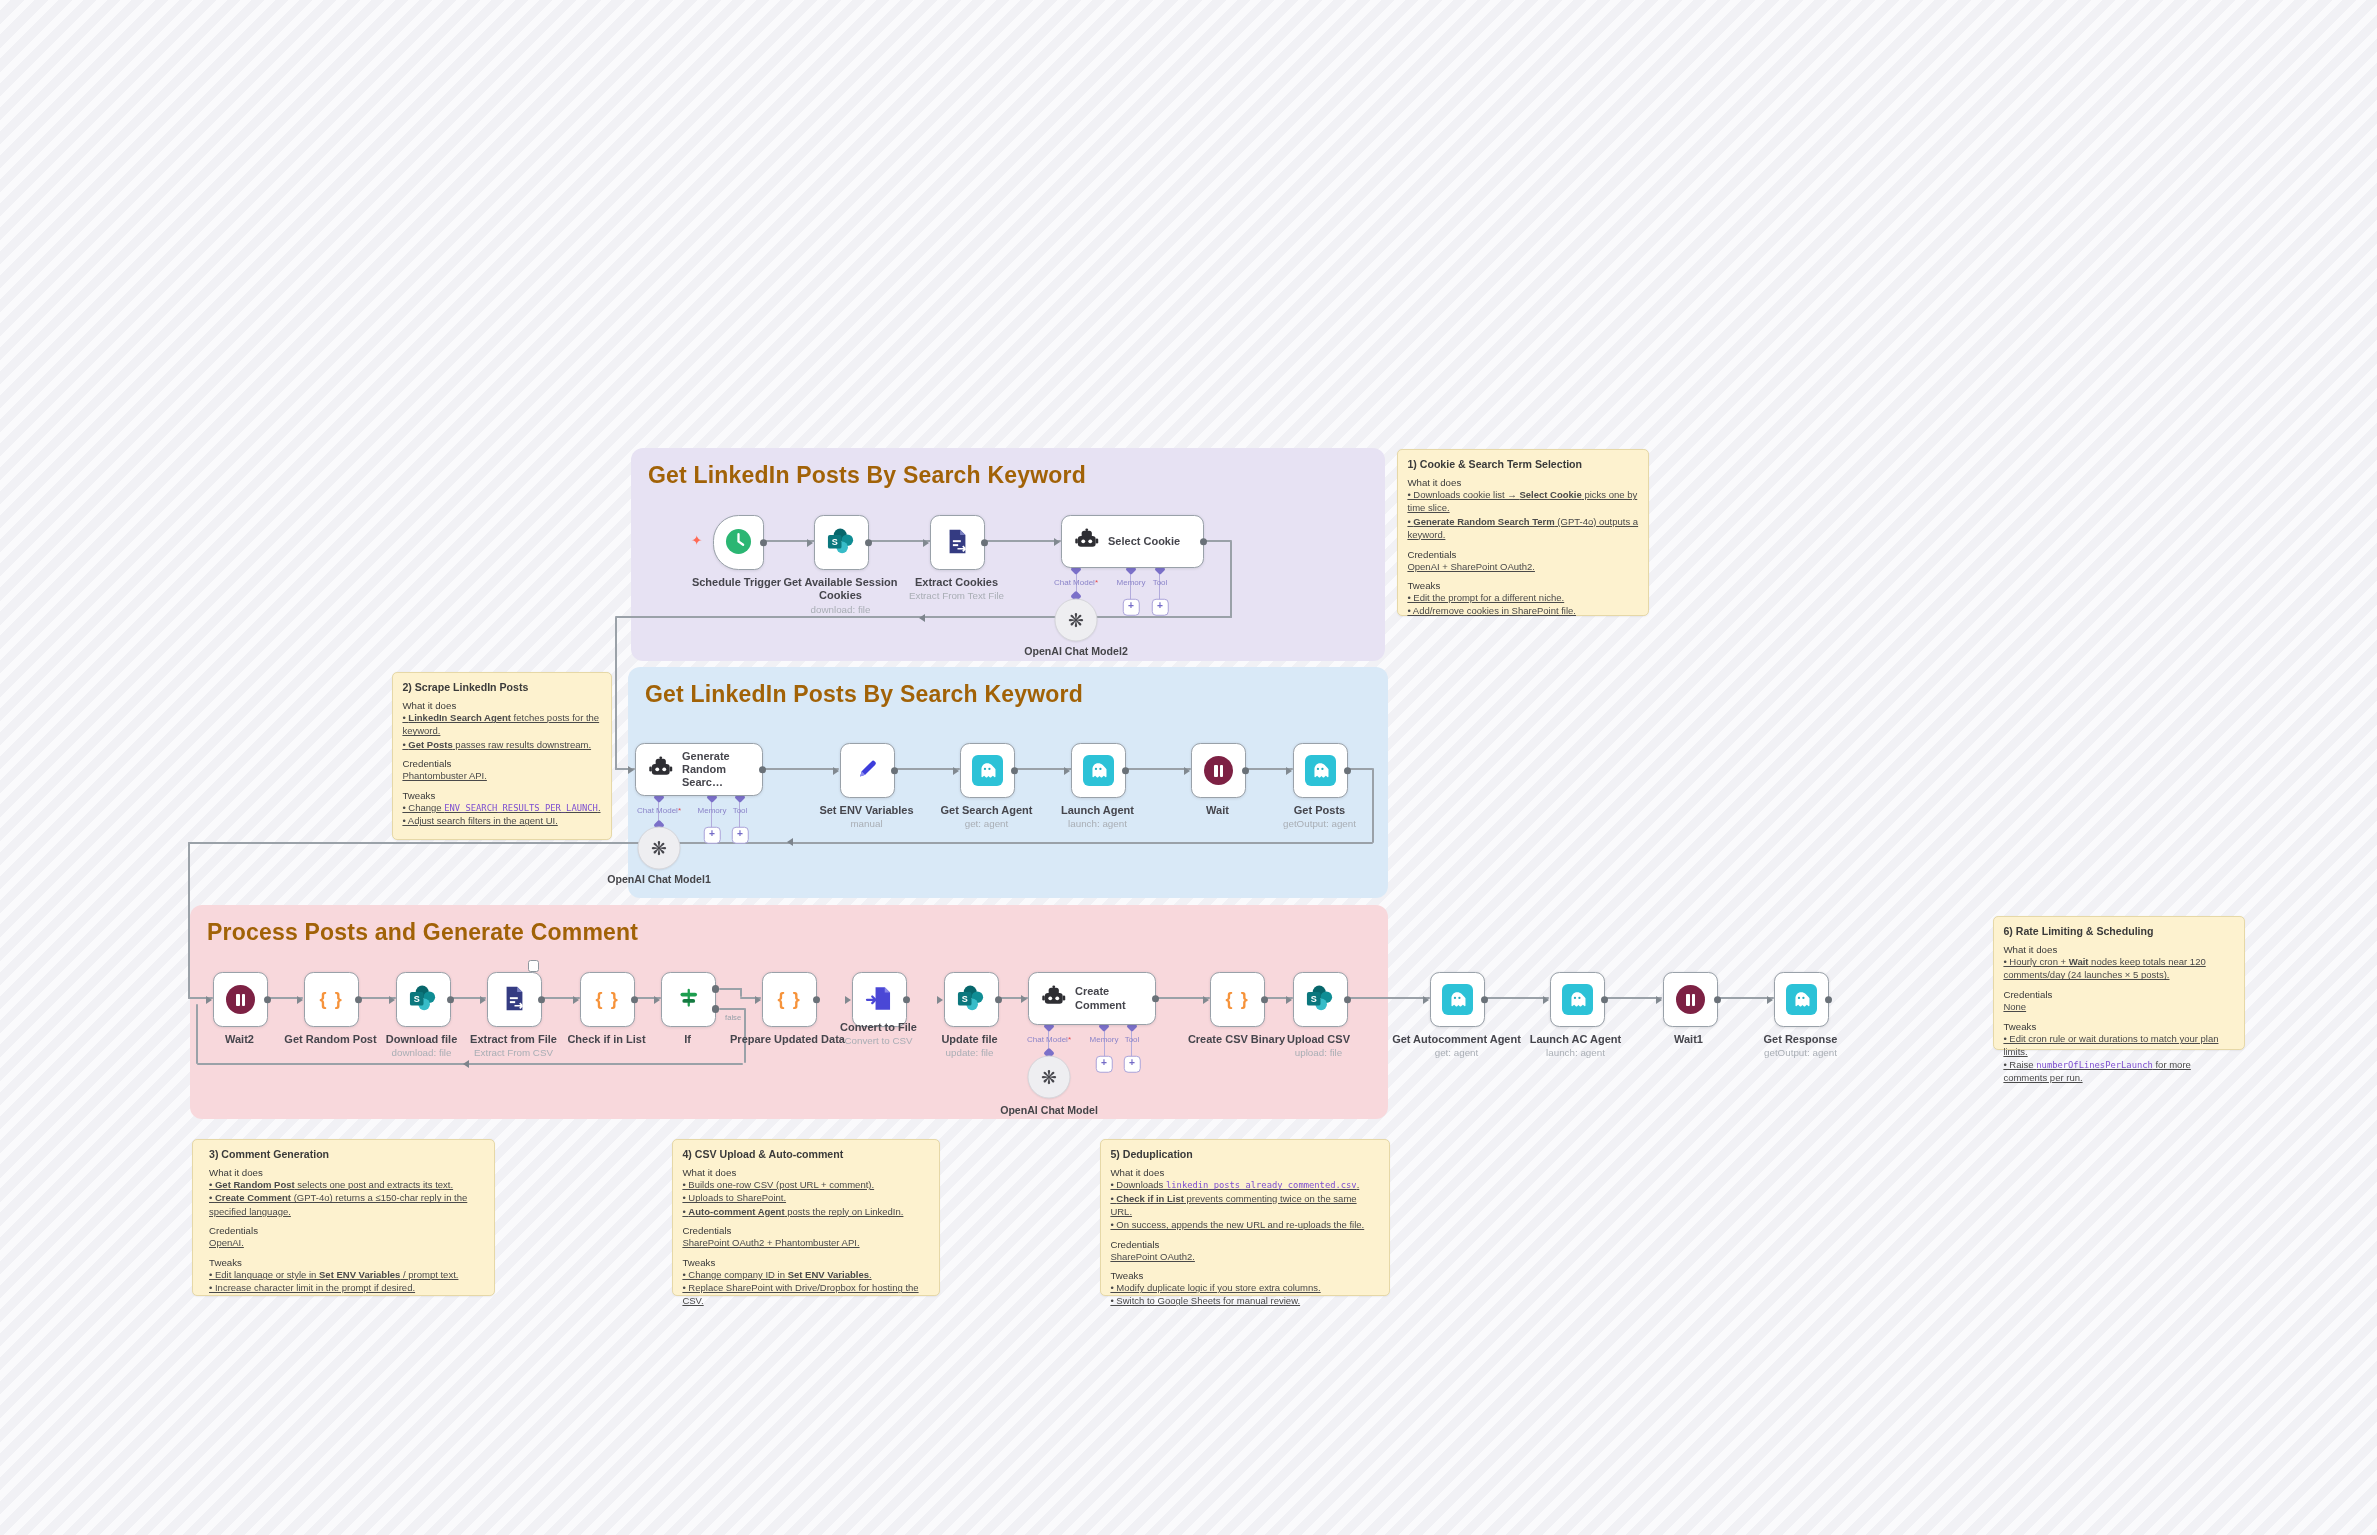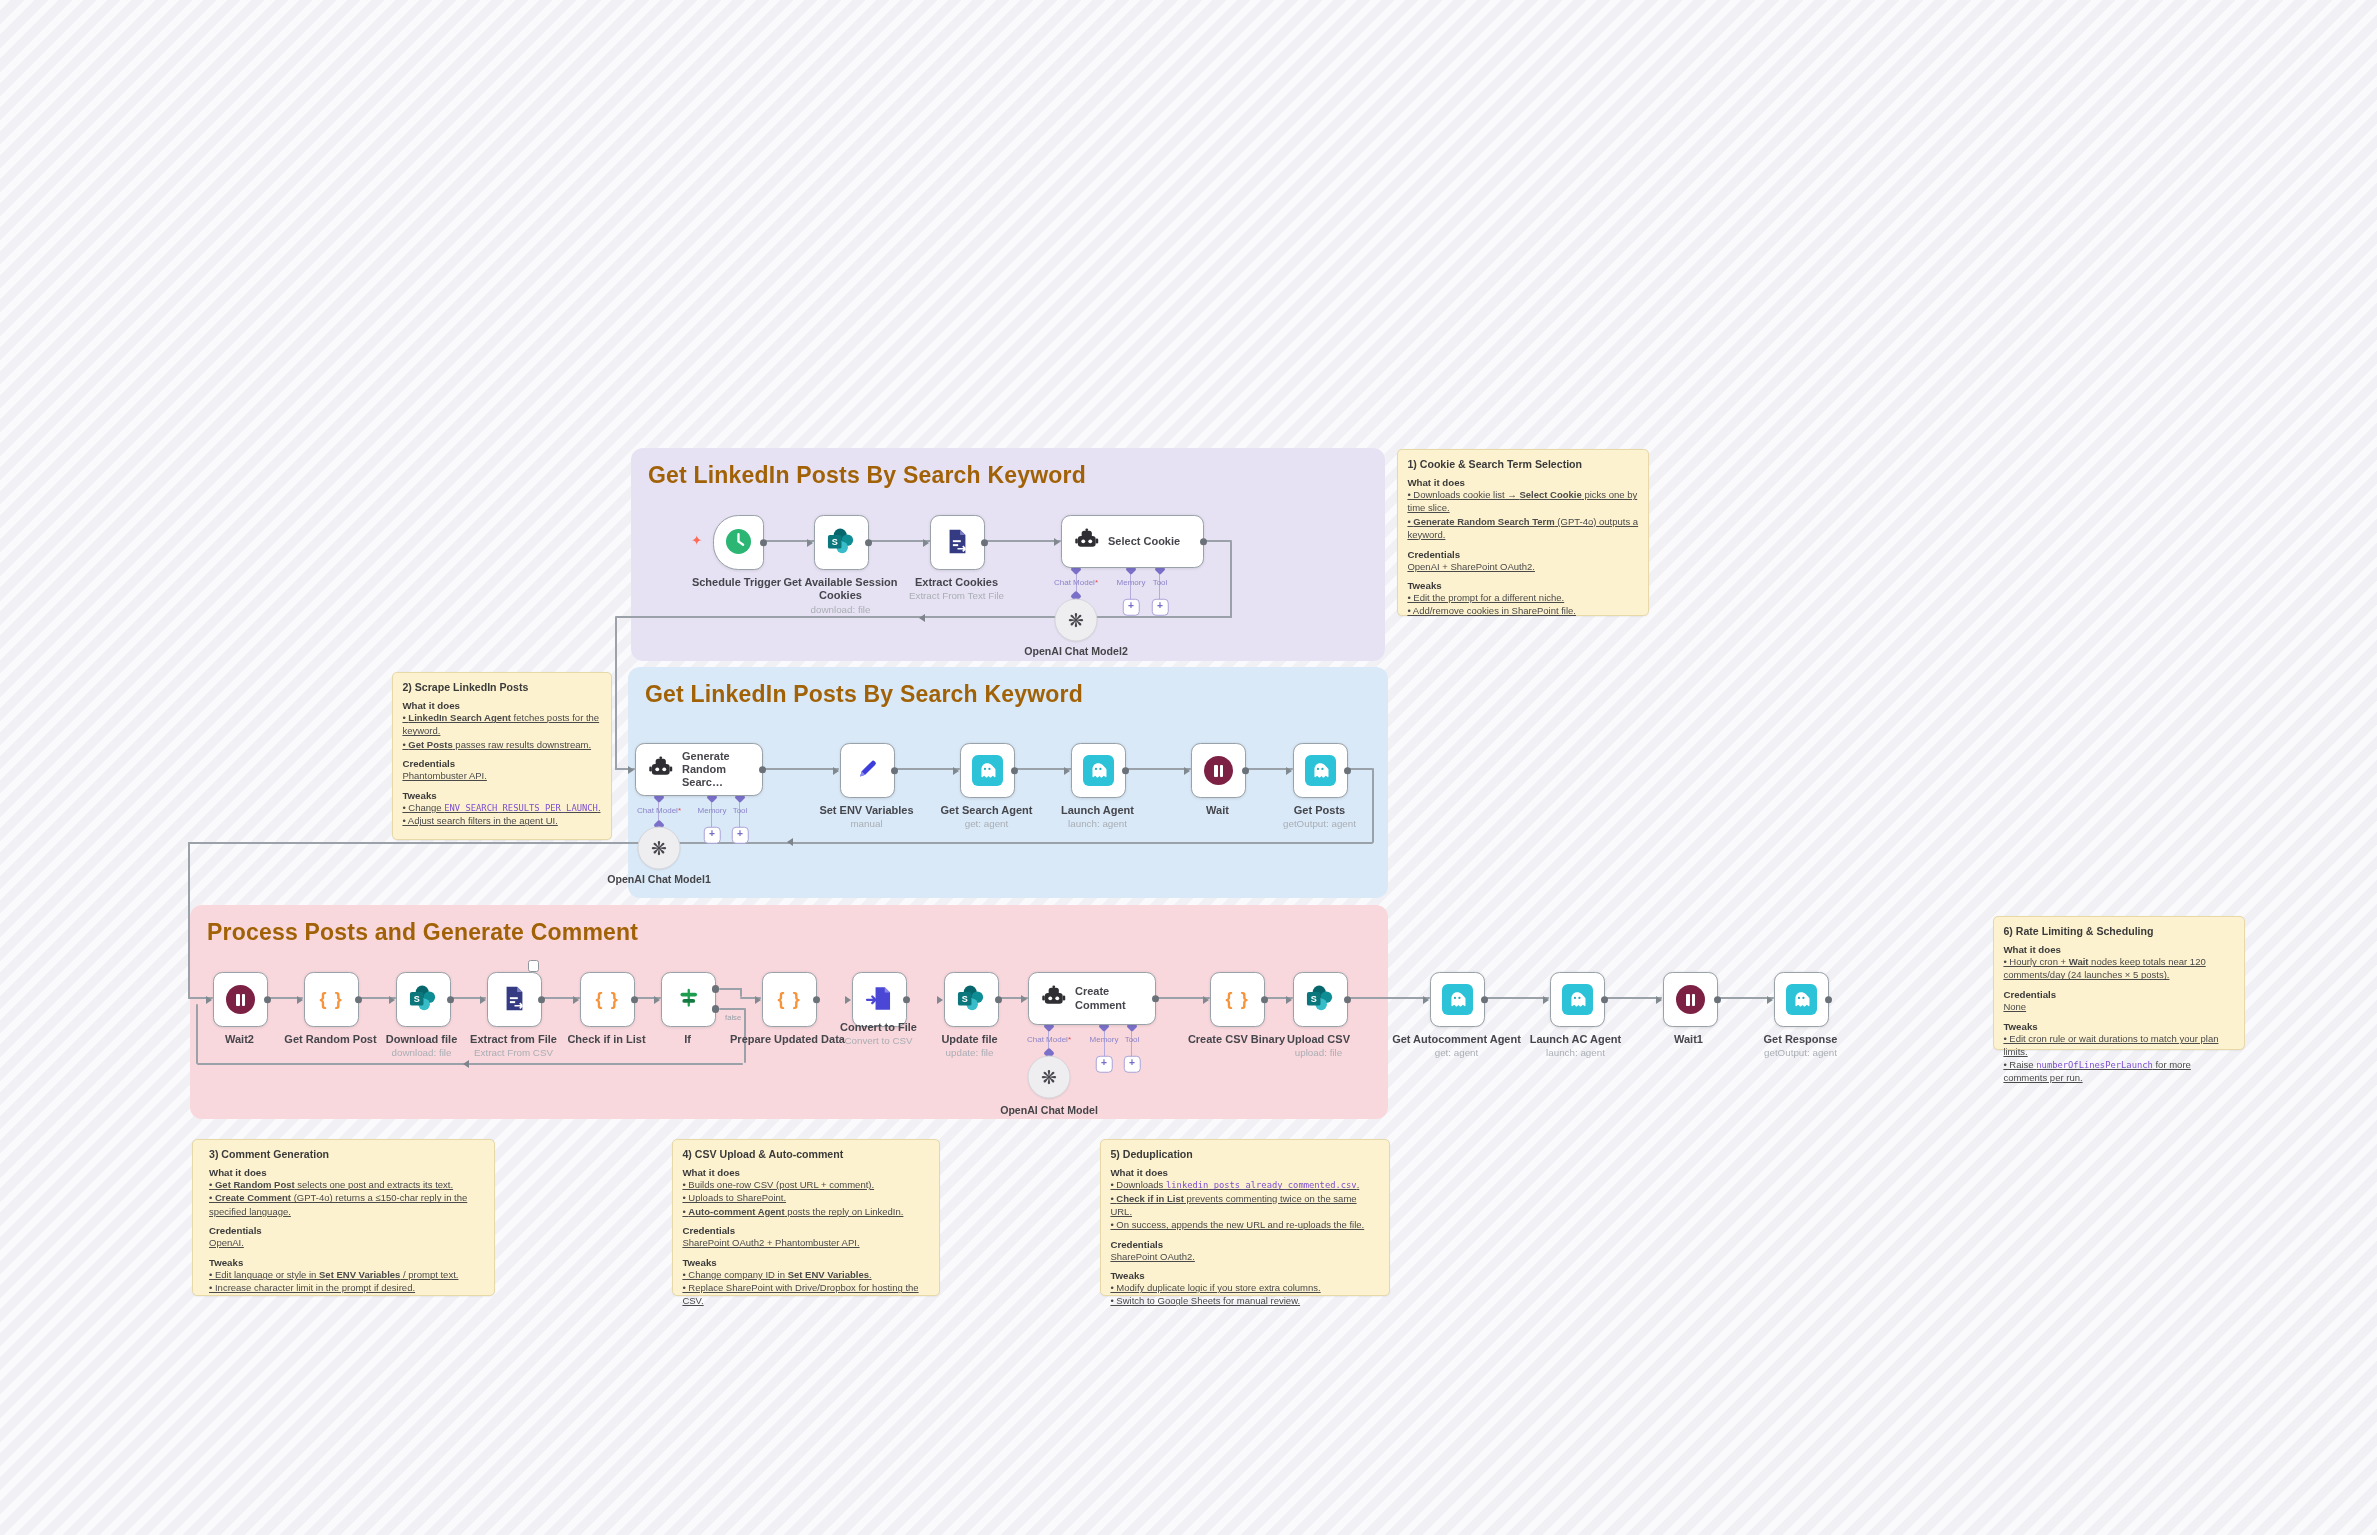--- a/index.html
+++ b/index.html
@@ -15,21 +15,21 @@
   .section .hdr{font-size:23px;font-weight:700;color:#a16207;padding:13.6px 0 0 17px;letter-spacing:0.2px;}
   .sec-purple{background:#e7e2f3;}
   .sec-blue{background:#d9e9f7;}
   .sec-pink{background:#f8d8dc;}
   .sec-yellow{background:#fbf2d8;}
 
   
   .sticky{position:absolute;background:#fdf2cf;border:0.9px solid #e6d8a7;border-radius:5.1px;
           padding:7.7px 9.4px;box-shadow:0 0.9px 1.7px rgba(0,0,0,.05);}
   .sticky-title{font-weight:700;font-size:10.6px;color:#3a3a3a;}
-  .sticky-h{font-weight:700;font-size:9.7px;color:#3a3a3a;margin-top:7.7px;}
+  .sticky-h{font-weight:400;font-size:9.7px;color:#3a3a3a;margin-top:7.7px;}
   .sticky-line{font-size:9.5px;color:#4a4a4a;line-height:1.38;text-decoration:underline;}
   .sticky-line .b{font-weight:700;}
   .sticky-line .c{font-family:"DejaVu Sans Mono",monospace;color:#7d4fd1;font-size:8.8px;}
 
   
   .node{position:absolute;width:53px;height:53px;background:#fff;border:1.4px solid #99a1a9;
         border-radius:9.4px;box-shadow:0 0.9px 2.6px rgba(50,50,60,.12);
         display:flex;align-items:center;justify-content:center;}
   .trigger{border-radius:25.5px 9.4px 9.4px 25.5px;}
   .agent{justify-content:flex-start;padding-left:12px;gap:8.5px;box-sizing:border-box;}

